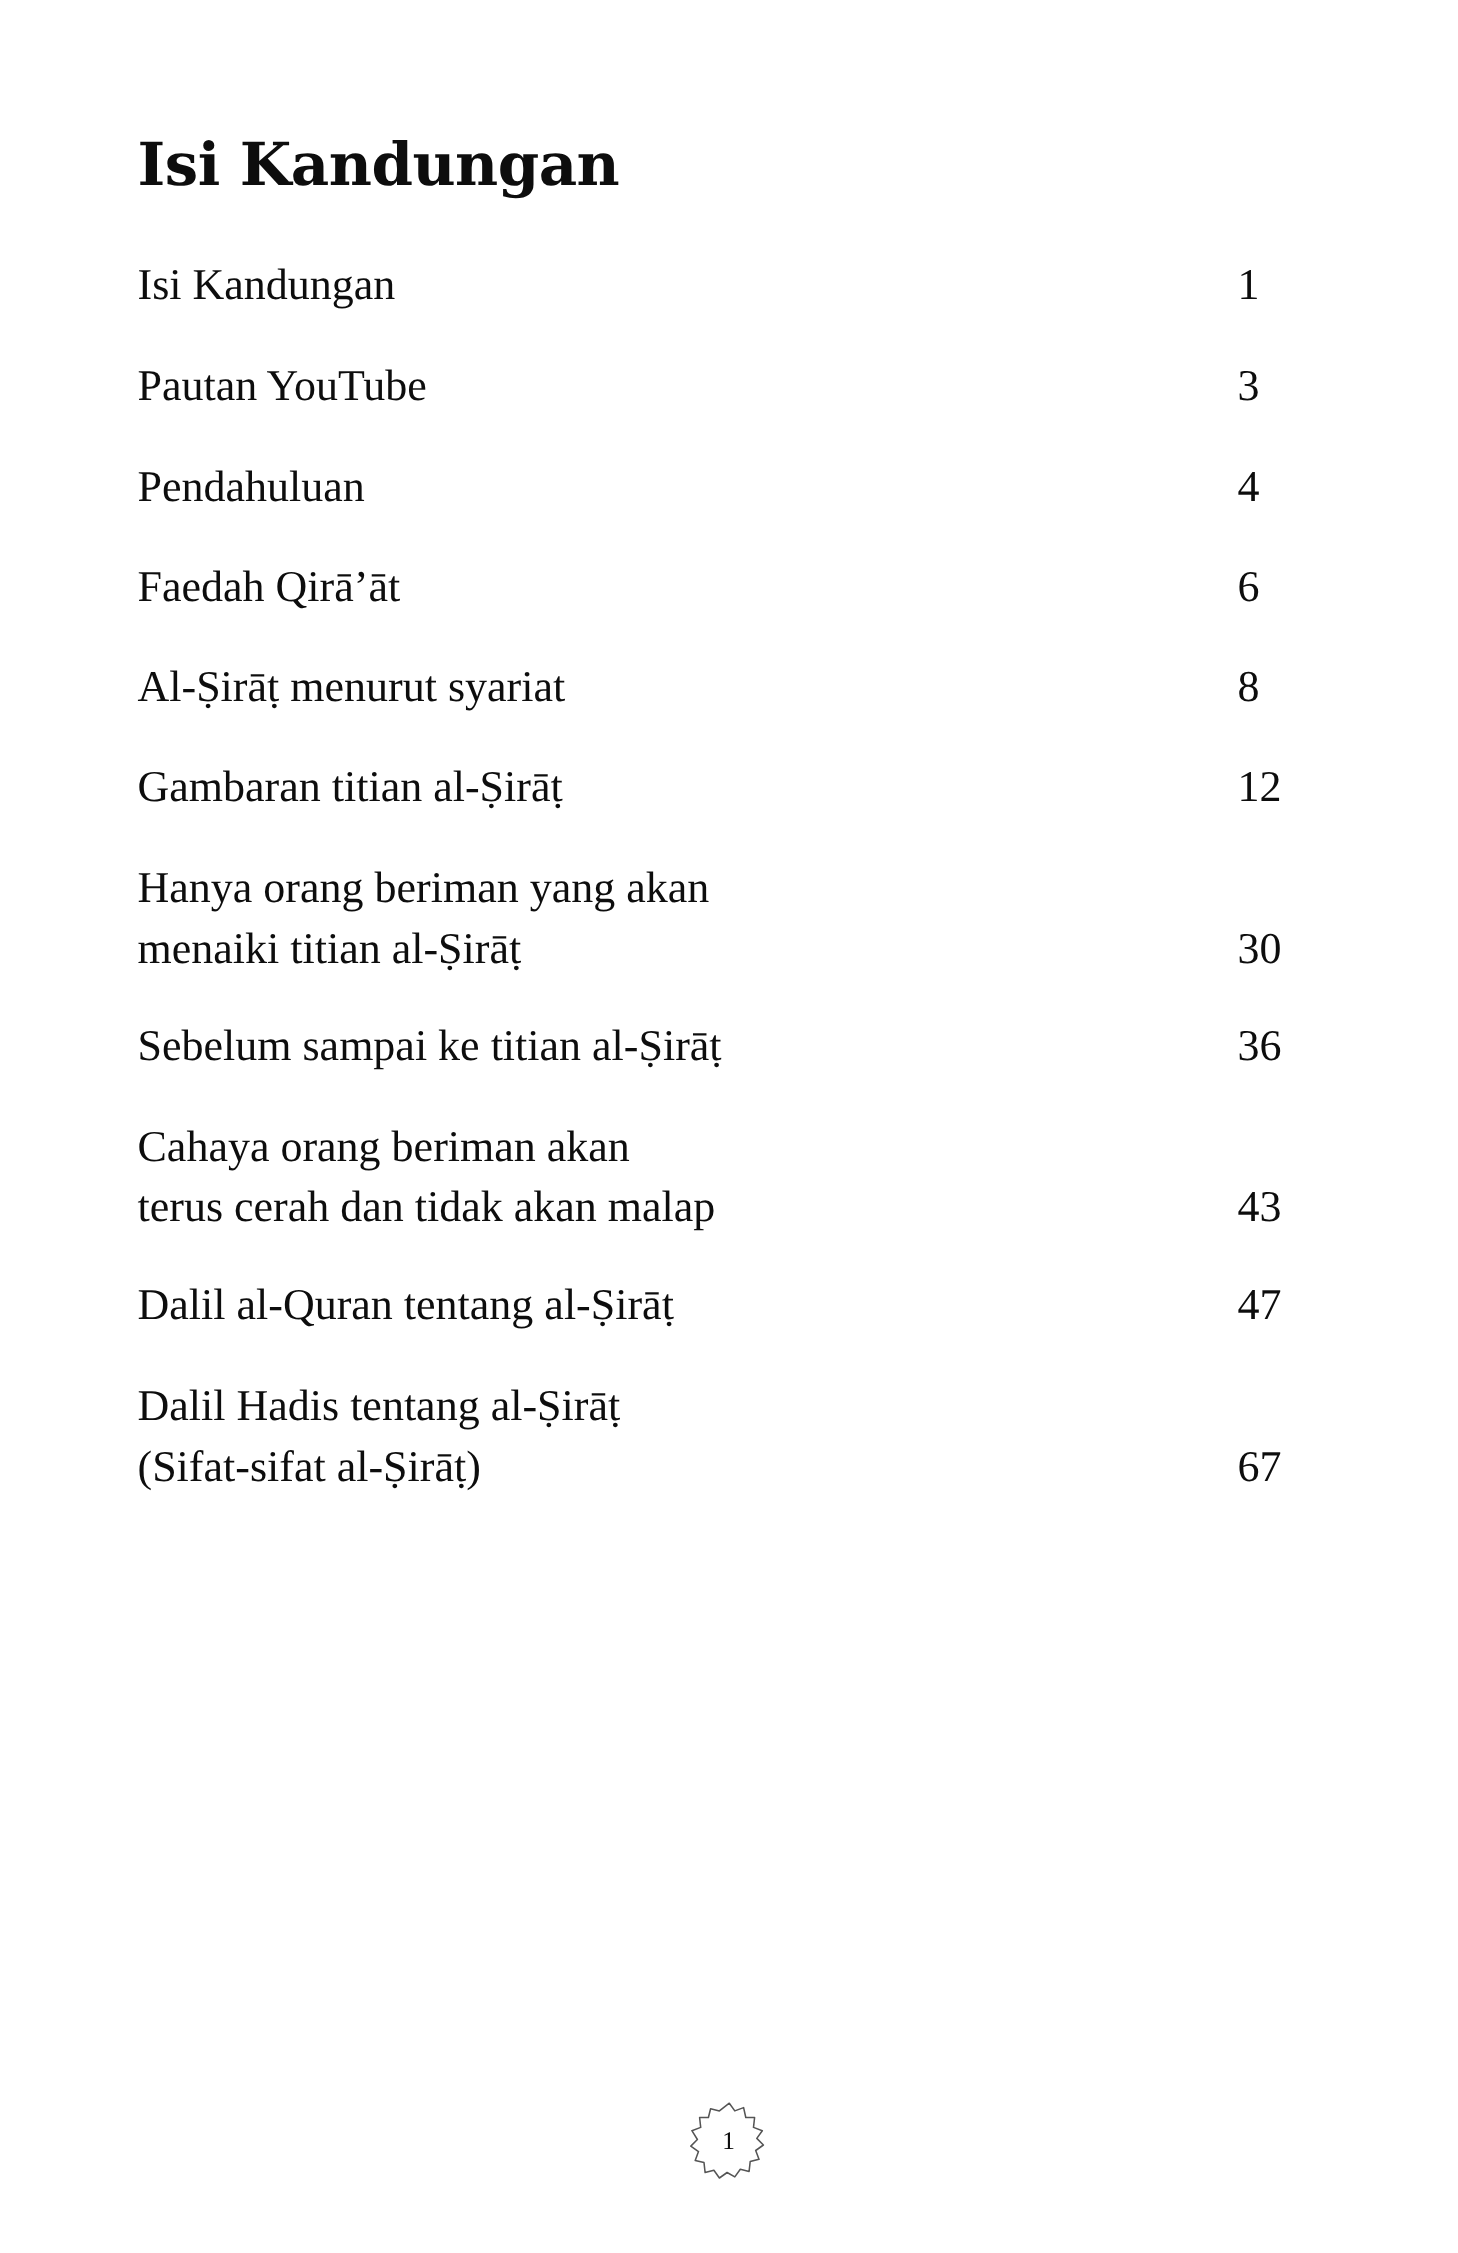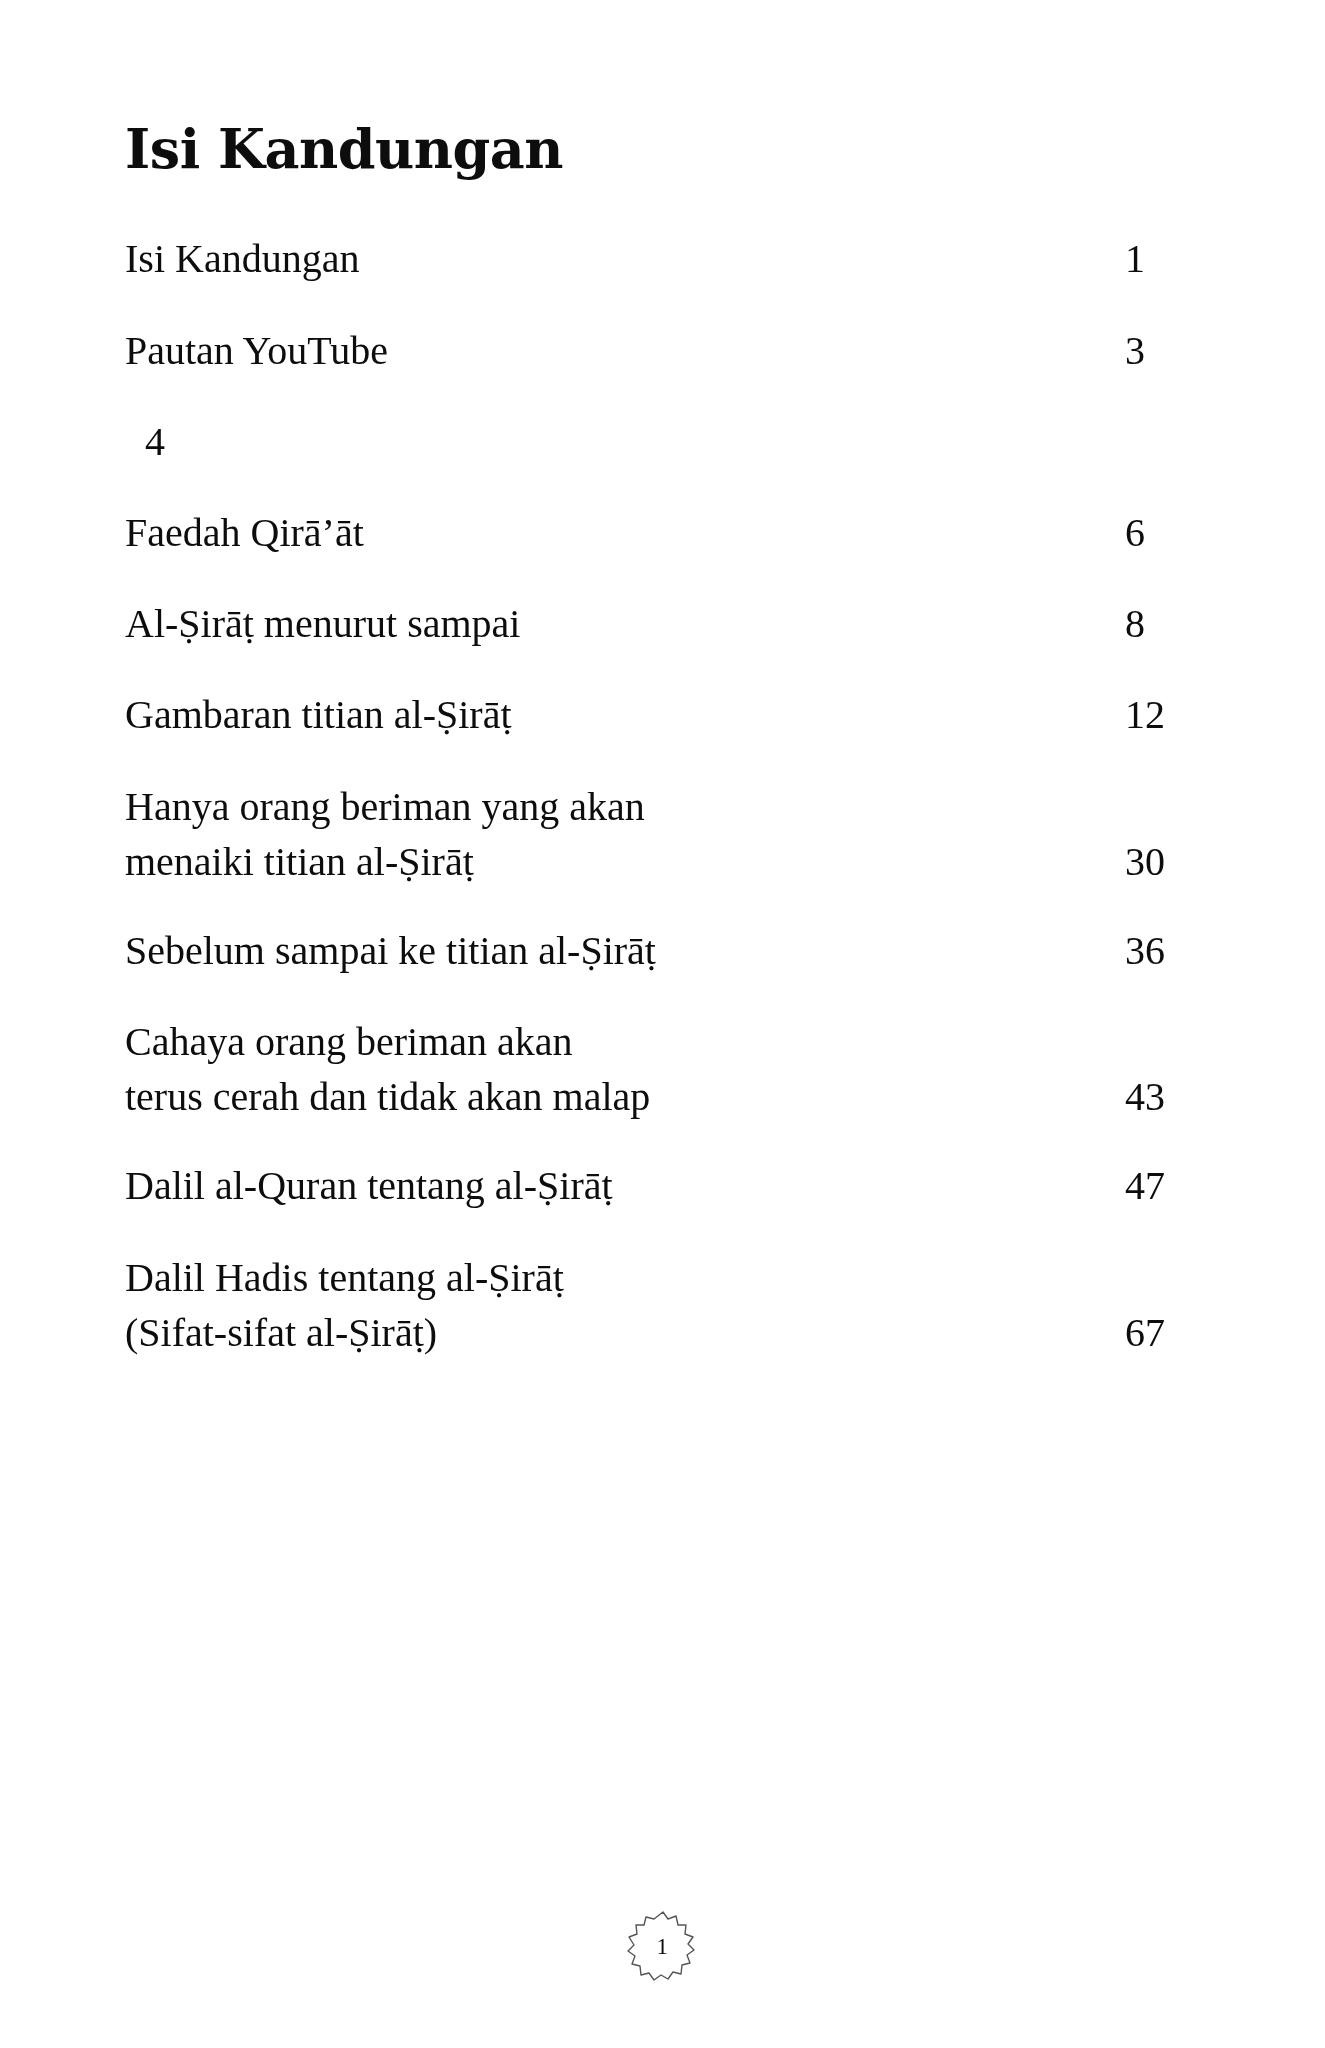--- a/index.html
+++ b/index.html
@@ -102,30 +102,31 @@
       <span class="toc-label">Isi Kandungan</span>
       <span class="toc-page">1</span>
     </li>
 
     <li class="toc-row">
       <span class="toc-label">Pautan YouTube</span>
       <span class="toc-page">3</span>
     </li>
 
     <li class="toc-row">
+      <span class="toc-label">Pendahuluan</span>
       <span class="toc-page">4</span>
     </li>
 
     <li class="toc-row">
       <span class="toc-label"><span>Faedah </span><span class="it">Qirā’āt</span></span>
       <span class="toc-page">6</span>
     </li>
 
     <li class="toc-row">
-      <span class="toc-label">Al-Ṣirāṭ menurut sampai</span>
+      <span class="toc-label">Al-Ṣirāṭ menurut syariat</span>
       <span class="toc-page">8</span>
     </li>
 
     <li class="toc-row">
       <span class="toc-label">Gambaran titian al-Ṣirāṭ</span>
       <span class="toc-page">12</span>
     </li>
 
     <li class="toc-row tight">
       <span class="toc-label">Hanya orang beriman yang akan

